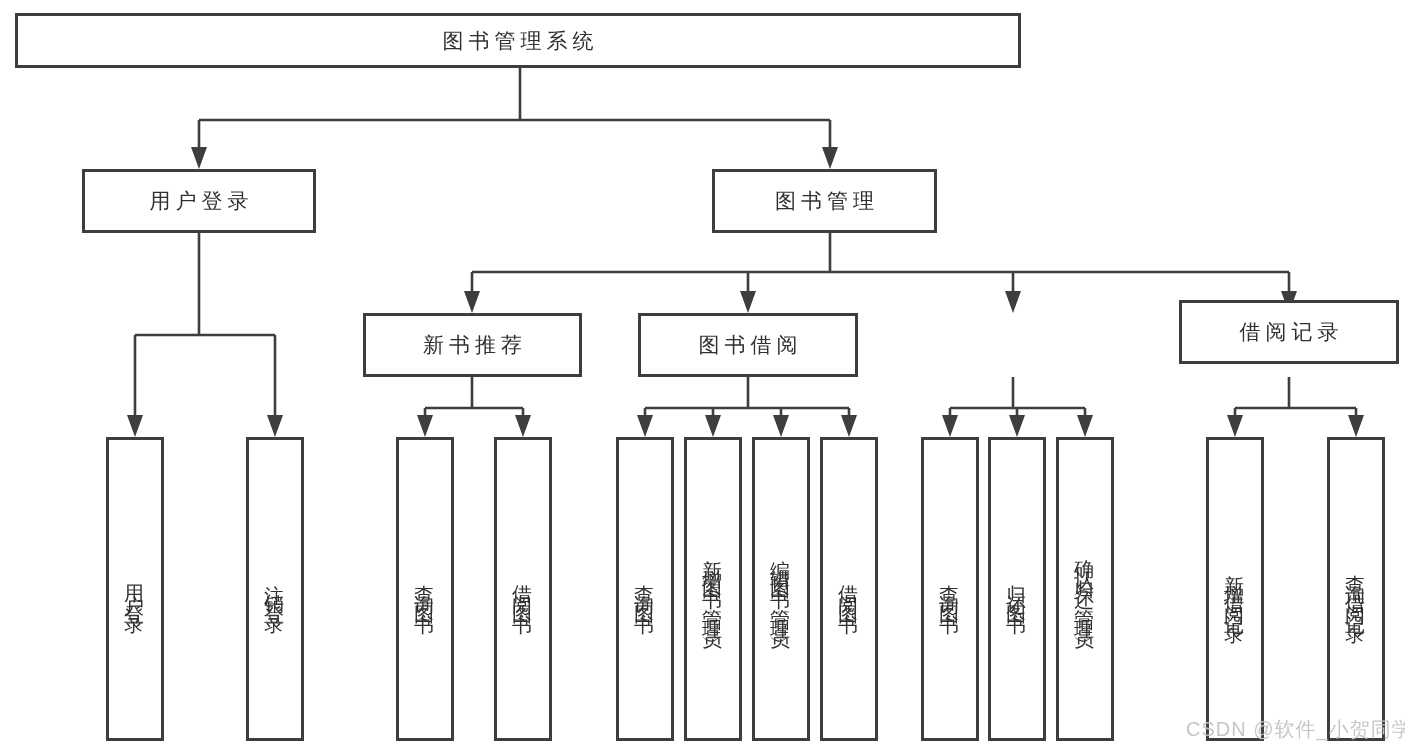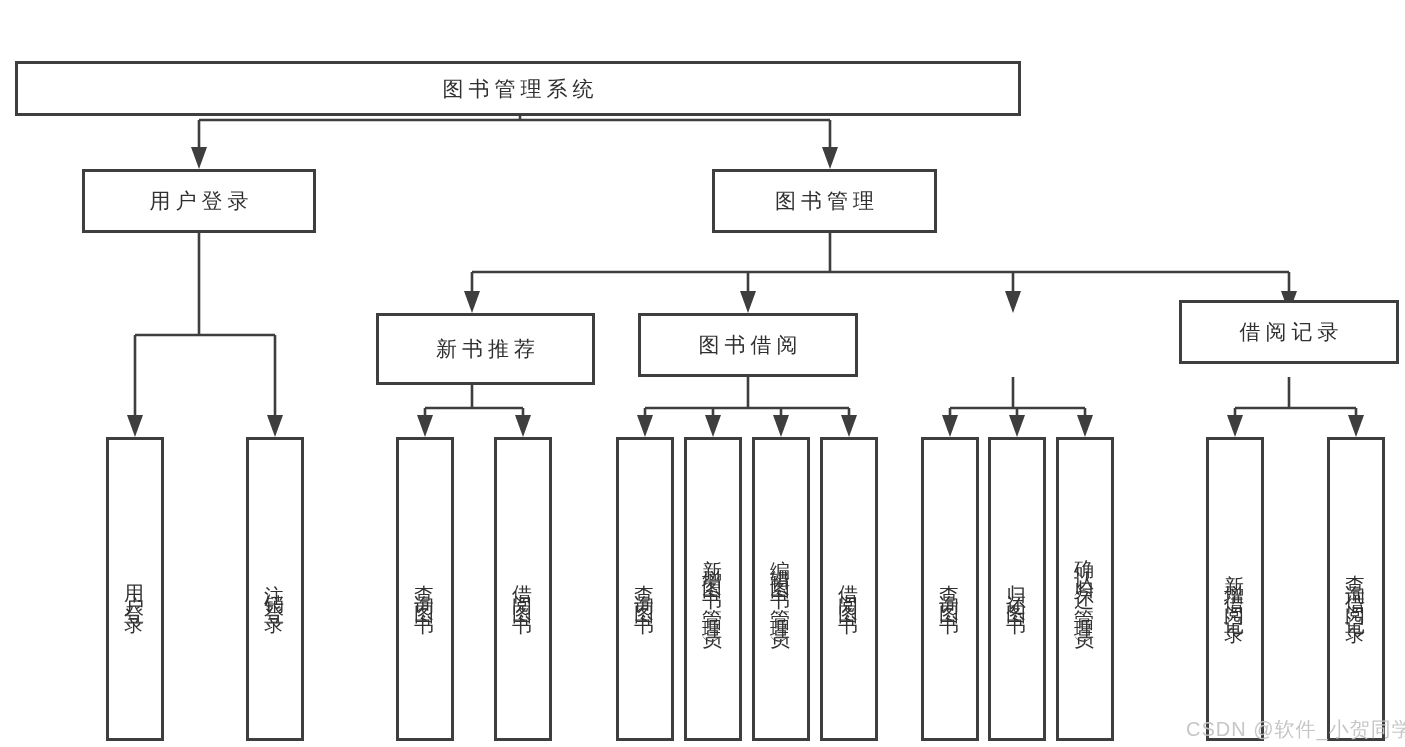--- a/index.html
+++ b/index.html
@@ -105,26 +105,26 @@
       <polygon points="773,415 789,415 781,437"></polygon>
       <polygon points="841,415 857,415 849,437"></polygon>
       <polygon points="942,415 958,415 950,437"></polygon>
       <polygon points="1009,415 1025,415 1017,437"></polygon>
       <polygon points="1077,415 1093,415 1085,437"></polygon>
       <polygon points="1227,415 1243,415 1235,437"></polygon>
       <polygon points="1348,415 1364,415 1356,437"></polygon>
     </g>
   </svg>
 
-  <div class="node" style="left:15px; top:13px; width:1006px; height:55px;margin-top:48px;">图书管理系统</div>
+  <div class="node" style="left:15px; top:13px; width:1006px; height:55px;">图书管理系统</div>
 
   <div class="node" style="left:82px; top:169px; width:234px; height:64px;">用户登录</div>
   <div class="node" style="left:712px; top:169px; width:225px; height:64px;">图书管理</div>
 
-  <div class="node" style="left:376px; top:313px; width:219px; height:72px;">新书推荐</div>
+  <div class="node" style="left:363px; top:313px; width:219px; height:64px;">新书推荐</div>
   <div class="node" style="left:638px; top:313px; width:220px; height:64px;">图书借阅</div>
   <div class="node" style="left:1179px; top:300px; width:220px; height:64px;">借阅记录</div>
 
   <div class="vnode" style="left:106px;">用户登录</div>
   <div class="vnode" style="left:246px;">注销登录</div>
 
   <div class="vnode" style="left:396px;">查询图书</div>
   <div class="vnode" style="left:494px;">借阅图书</div>
 
   <div class="vnode" style="left:616px;">查询图书</div>

